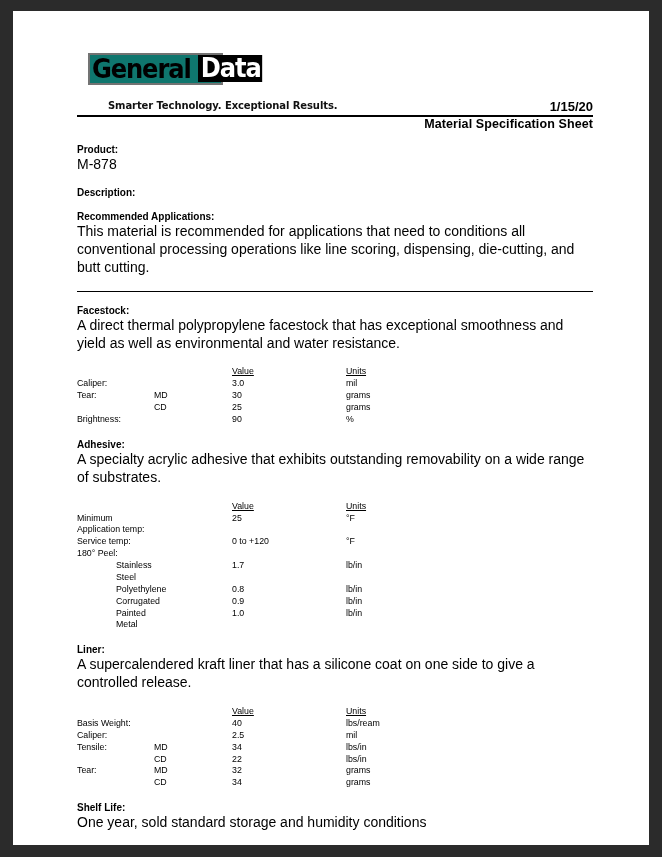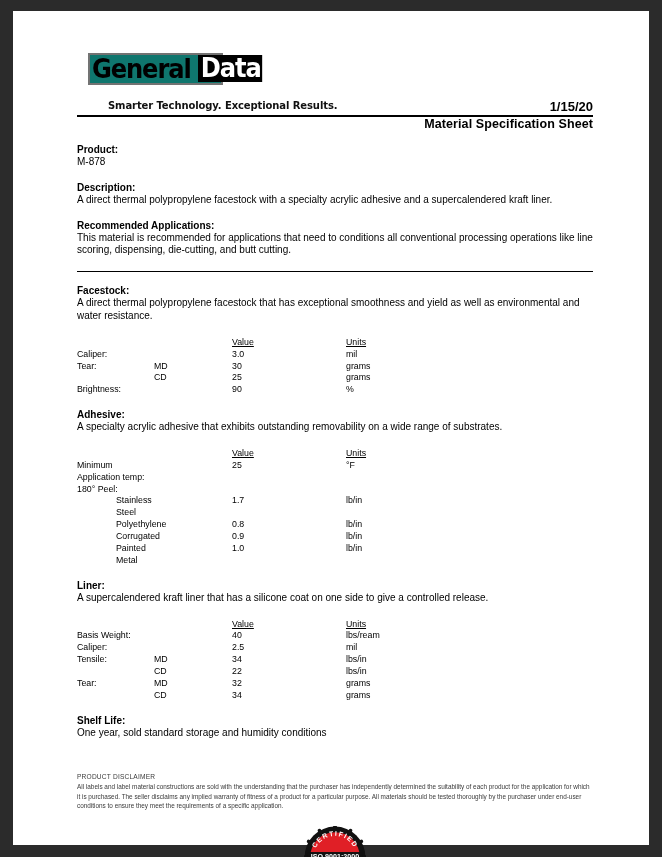--- a/index.html
+++ b/index.html
@@ -114,21 +114,21 @@
   .section {
     margin-top: 13px;
   }
   .section-heading {
     font-size: 10px;
     font-weight: bold;
     color: #000000;
     margin: 0 0 1px 0;
   }
   .section-body {
-    font-size: 10px;
+    font-size: 14px;
     color: #000000;
     line-height: 1.28;
     margin: 0;
   }
   .divider-gap {
     margin-top: 14px;
   }
 
   
   .spec-table {
@@ -207,21 +207,20 @@
     <hr class="rule-thick">
     <div class="doc-title">Material Specification Sheet</div>
 
     <div class="section">
       <div class="section-heading">Product:</div>
       <div class="section-body">M-878</div>
     </div>
 
     <div class="section">
       <div class="section-heading">Description:</div>
-      <div class="section-body">A direct thermal polypropylene facestock with a specialty acrylic adhesive and a supercalendered kraft liner.</div>
     </div>
 
     <div class="section">
       <div class="section-heading">Recommended Applications:</div>
       <div class="section-body">This material is recommended for applications that need to conditions all conventional processing operations like line scoring, dispensing, die-cutting, and butt cutting.</div>
     </div>
 
     <div class="divider-gap">
       <hr class="rule-thin">
     </div>
@@ -289,20 +288,26 @@
             <th></th>
             <th class="hdr-cell">Value</th>
             <th class="hdr-cell">Units</th>
           </tr>
         </thead>
         <tbody>
             <tr>
               <td>Minimum Application temp:</td>
               <td></td>
               <td>25</td>
+              <td>°F</td>
+            </tr>
+            <tr>
+              <td>Service temp:</td>
+              <td></td>
+              <td>0 to +120</td>
               <td>°F</td>
             </tr>
             <tr>
               <td>180° Peel:</td>
               <td></td>
               <td></td>
               <td></td>
             </tr>
             <tr>
               <td class="indent-sub">Stainless Steel</td>

